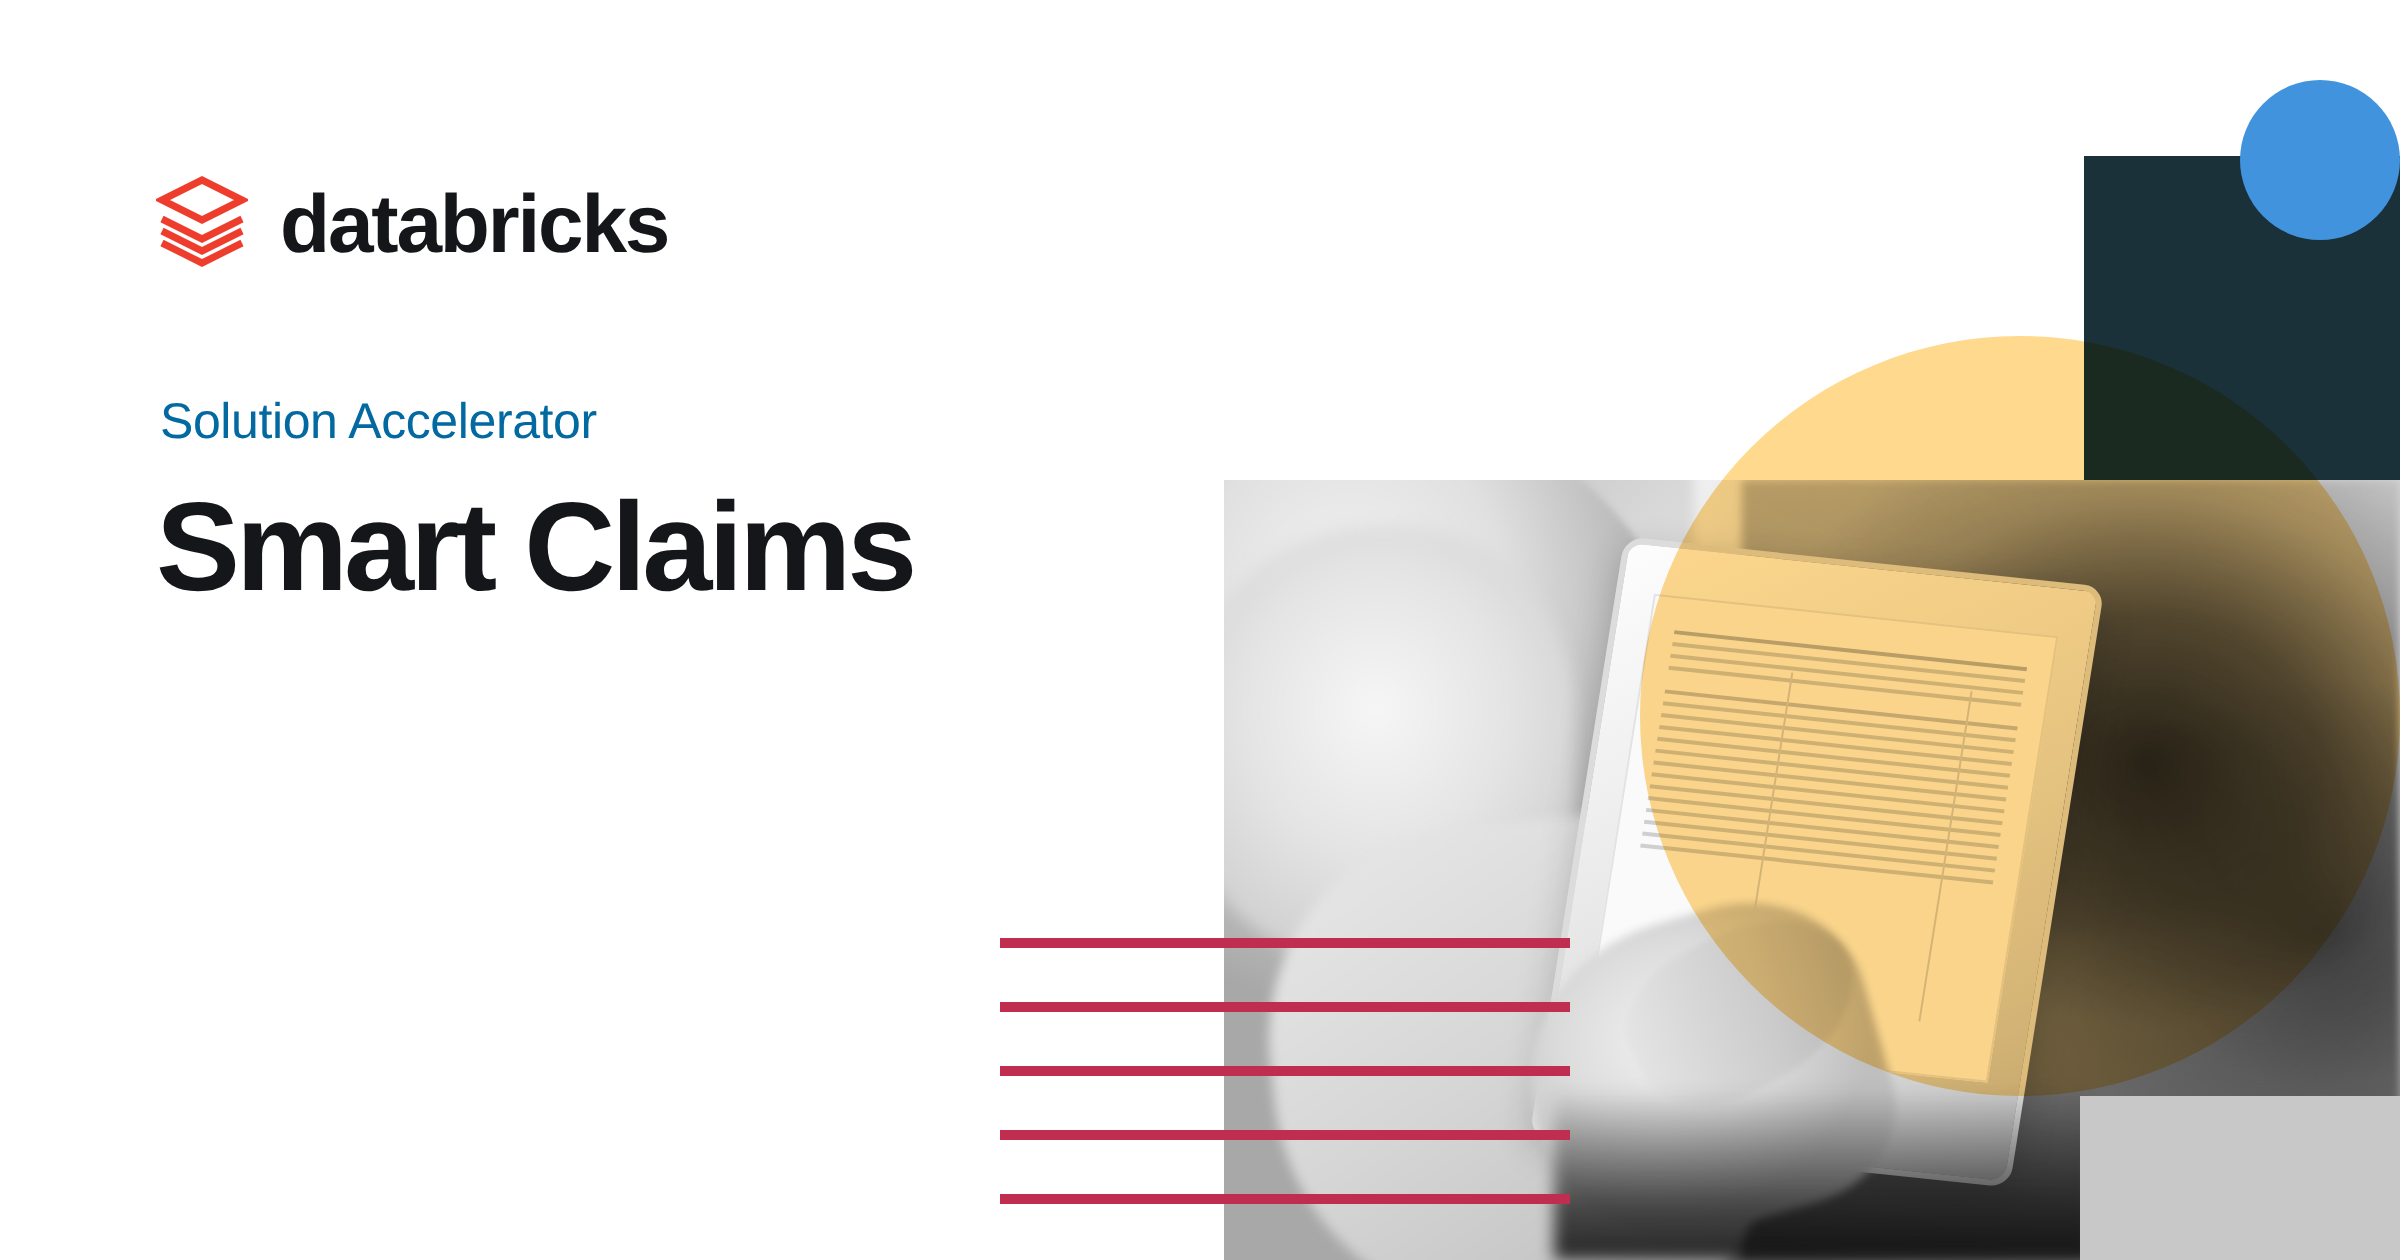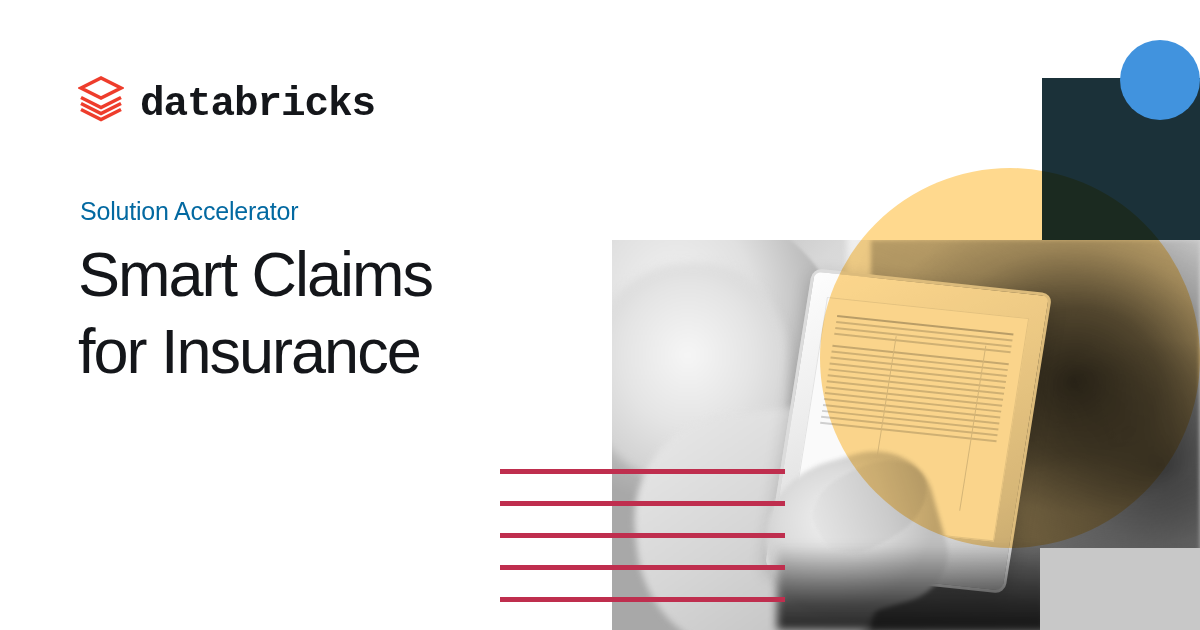--- a/index.html
+++ b/index.html
@@ -12,22 +12,22 @@
   }
   .canvas {
     position: relative;
     width: 1200px; height: 630px;
     background: #ffffff;
     overflow: hidden;
   }
 
   
   .logo-row {
-    position: absolute; left: 78px; top: 75px;
-    display: flex; align-items: flex-end; gap: 16px; font-family: Liberation Mono, monospace;
+    position: absolute; left: 78px; top: 87px;
+    display: flex; align-items: center; gap: 16px;
   }
   .logo-mark { width: 46px; height: 50px; display: block; flex: none; }
   .logo-word {
     font-size: 41px;
     font-weight: 700;
     letter-spacing: -1.1px;
     color: #14161a;
     line-height: 1;
     white-space: nowrap;
   }
@@ -35,21 +35,21 @@
   
   .eyebrow {
     position: absolute; left: 80px; top: 197px;
     font-size: 25px; font-weight: 500;
     letter-spacing: -0.2px;
     color: #0369a1;
     white-space: nowrap;
   }
   .headline {
     position: absolute; left: 78px; top: 236px;
-    font-size: 63px; font-weight: 400;
+    font-size: 63px; font-weight: 700;
     line-height: 1.22;
     letter-spacing: -2px;
     color: #14161a;
     width: 480px;
   }
   .headline .line { display: block; white-space: nowrap; }
 
   
   .photo {
     position: absolute;
@@ -239,16 +239,15 @@
         <path d="M6 69 L46 89 L86 69"></path>
       </g>
     </svg>
     <span class="logo-word">databricks</span>
   </div>
 
   <div class="eyebrow">Solution Accelerator</div>
 
   <h1 class="headline">
     <span class="line">Smart Claims</span>
-    <span class="line">for Insurance</span>
   </h1>
 
 </div>
 
 </body></html>

